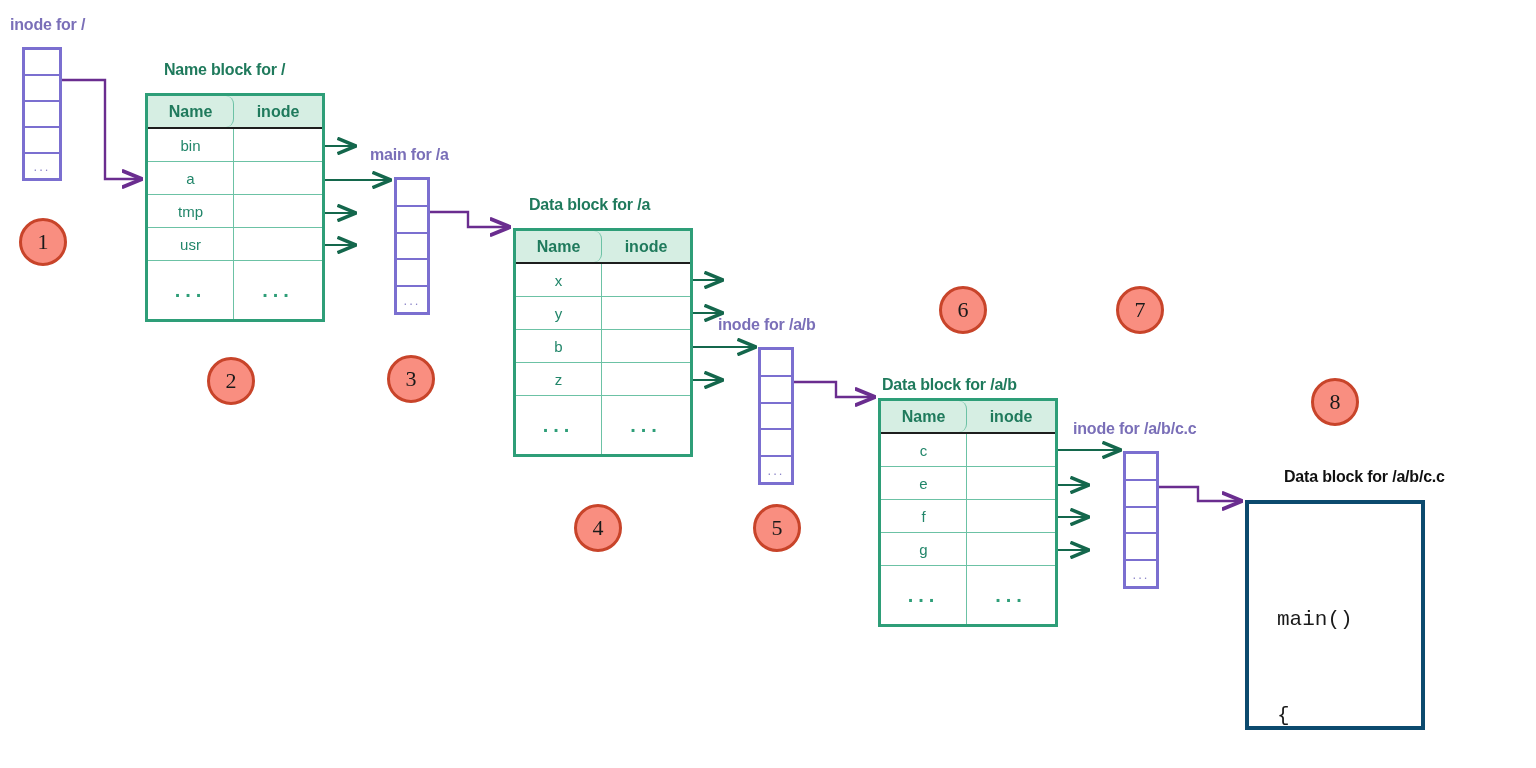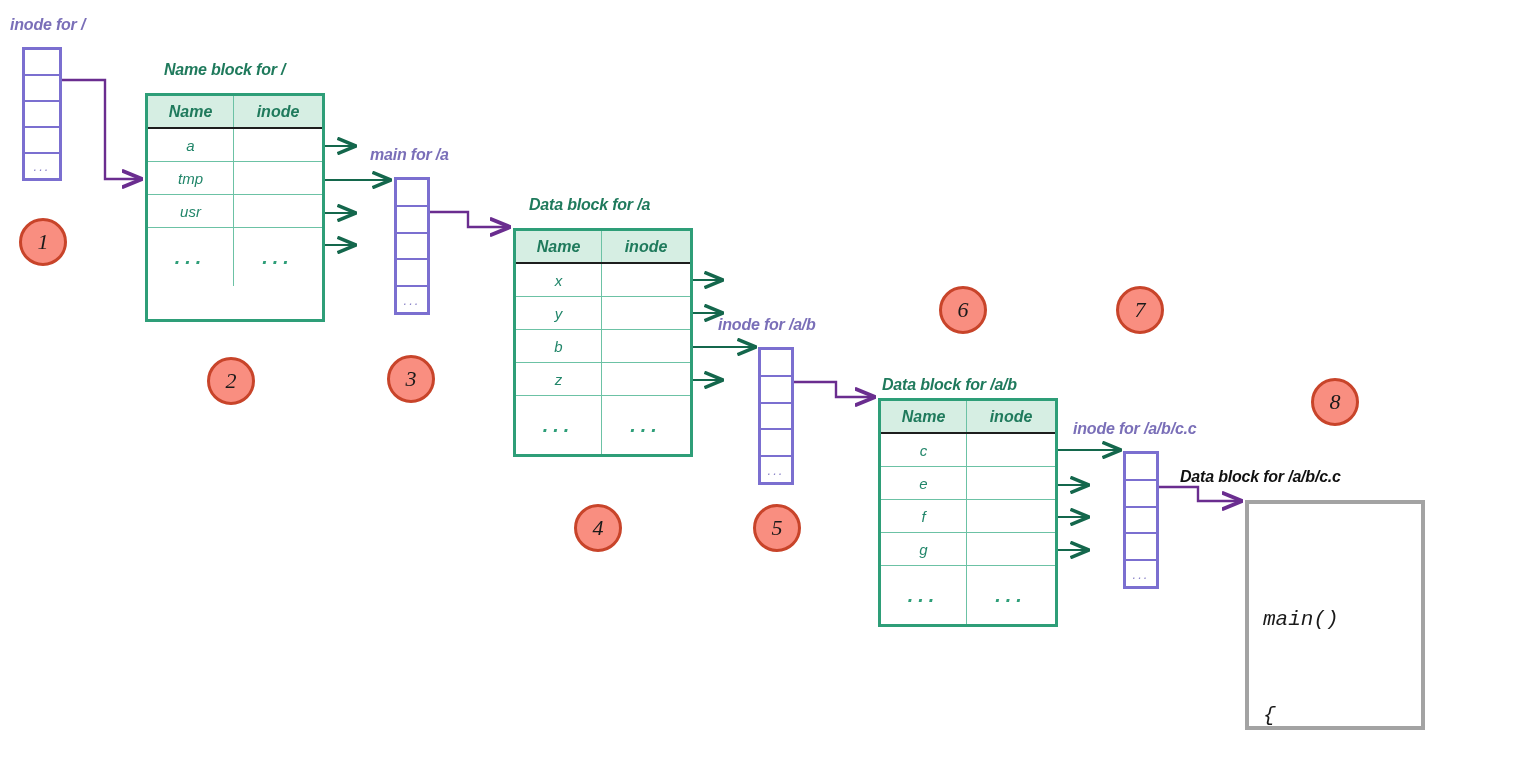--- a/index.html
+++ b/index.html
@@ -12,21 +12,20 @@
     height: 768px;
     position: relative;
     overflow: hidden;
     font-family: "Liberation Sans", sans-serif;
   }
   #stage {
     position: absolute;
     left: 0; top: 0;
     width: 1288px;
     height: 768px;
-    font-style: italic;
   }
 
   
   .inode-label {
     position: absolute;
     color: #7a6fb8;
     font-weight: bold;
     font-size: 16px;
     white-space: nowrap;
     letter-spacing: -0.2px;
@@ -109,20 +108,21 @@
   }
   .cell-inode {
     flex: 1 1 auto;
   }
   .dir-row.header .cell-name,
   .dir-row.header .cell-inode {
     font-weight: bold;
     font-size: 16px;
     color: #1f7a5c;
     border-right-color: #6cc2a5;
+    border-radius: 8px;
   }
   .dots-cell {
     color: #2e9e78;
     font-size: 20px;
     letter-spacing: 5px;
     font-weight: bold;
     line-height: 1;
   }
 
   
@@ -138,27 +138,27 @@
     align-items: center;
     justify-content: center;
     color: #1a1a1a;
     font-size: 22px;
     font-family: "Liberation Serif", serif;
   }
 
   
   .code-block {
     position: absolute;
-    border: 4px solid #a3a3a3;
+    border: 4px solid #0c4a6e;
     box-sizing: border-box;
     background: #ffffff;
     font-family: "Liberation Mono", monospace;
     font-size: 21px;
     color: #1a1a1a;
-    padding: 36px 0 0 14px;
+    padding: 36px 0 0 28px;
     line-height: 32px;
     white-space: pre;
   }
   .code-line { display: block; }
 
   svg.overlay {
     position: absolute;
     left: 0; top: 0;
     width: 1536px;
     height: 768px;
@@ -229,20 +229,24 @@
     </div>
   </div>
 
   <div class="block-title" style="left:164px; top:61px;">Name block for /</div>
   <div class="dir-table" style="left:145px; top:93px; width:180px; height:229px;">
     <div class="dir-row header" style="height:33px;">
       <div class="cell-name">Name</div>
       <div class="cell-inode">inode</div>
     </div>
     <div class="dir-row" style="height:33px;">
+      <div class="cell-name">bin</div>
+      <div class="cell-inode"></div>
+    </div>
+    <div class="dir-row" style="height:33px;">
       <div class="cell-name">a</div>
       <div class="cell-inode"></div>
     </div>
     <div class="dir-row" style="height:33px;">
       <div class="cell-name">tmp</div>
       <div class="cell-inode"></div>
     </div>
     <div class="dir-row" style="height:33px;justify-content:space-between;">
       <div class="cell-name">usr</div>
       <div class="cell-inode"></div>
@@ -347,21 +351,21 @@
   <div class="inode-block" style="left:1123px; top:451px; width:36px; height:138px;">
     <div class="inode-cell"></div>
     <div class="inode-cell"></div>
     <div class="inode-cell"></div>
     <div class="inode-cell"></div>
     <div class="inode-cell">
       <span class="inode-dots">...</span>
     </div>
   </div>
 
-  <div class="block-title black" style="left:1180px; top:468px;text-align:right;">Data block for /a/b/c.c</div>
+  <div class="block-title black" style="left:1284px; top:468px;text-align:right;">Data block for /a/b/c.c</div>
   <div class="code-block" style="left:1245px; top:500px; width:180px; height:230px;">
     <span class="code-line">main()</span>
     <span class="code-line">{</span>
     
     
     
   </div>
 
   <div class="step-circle" style="left:19px;  top:218px;">1</div>
   <div class="step-circle" style="left:207px; top:357px;">2</div>

